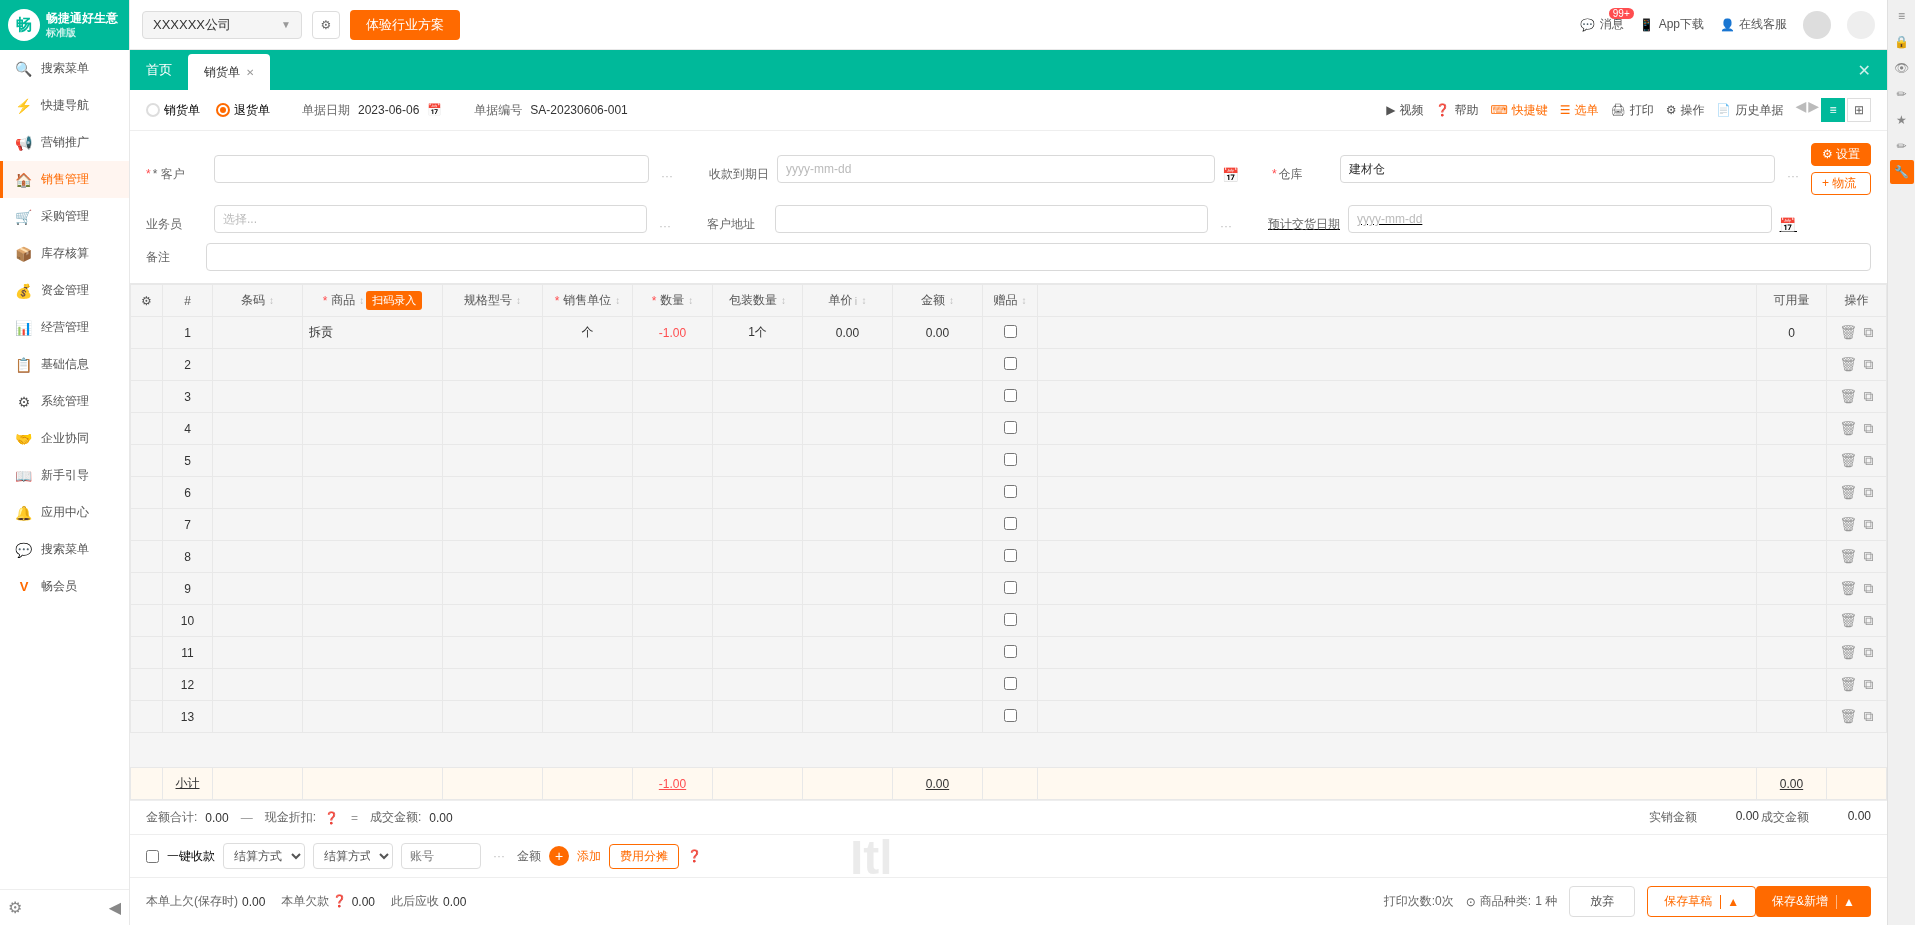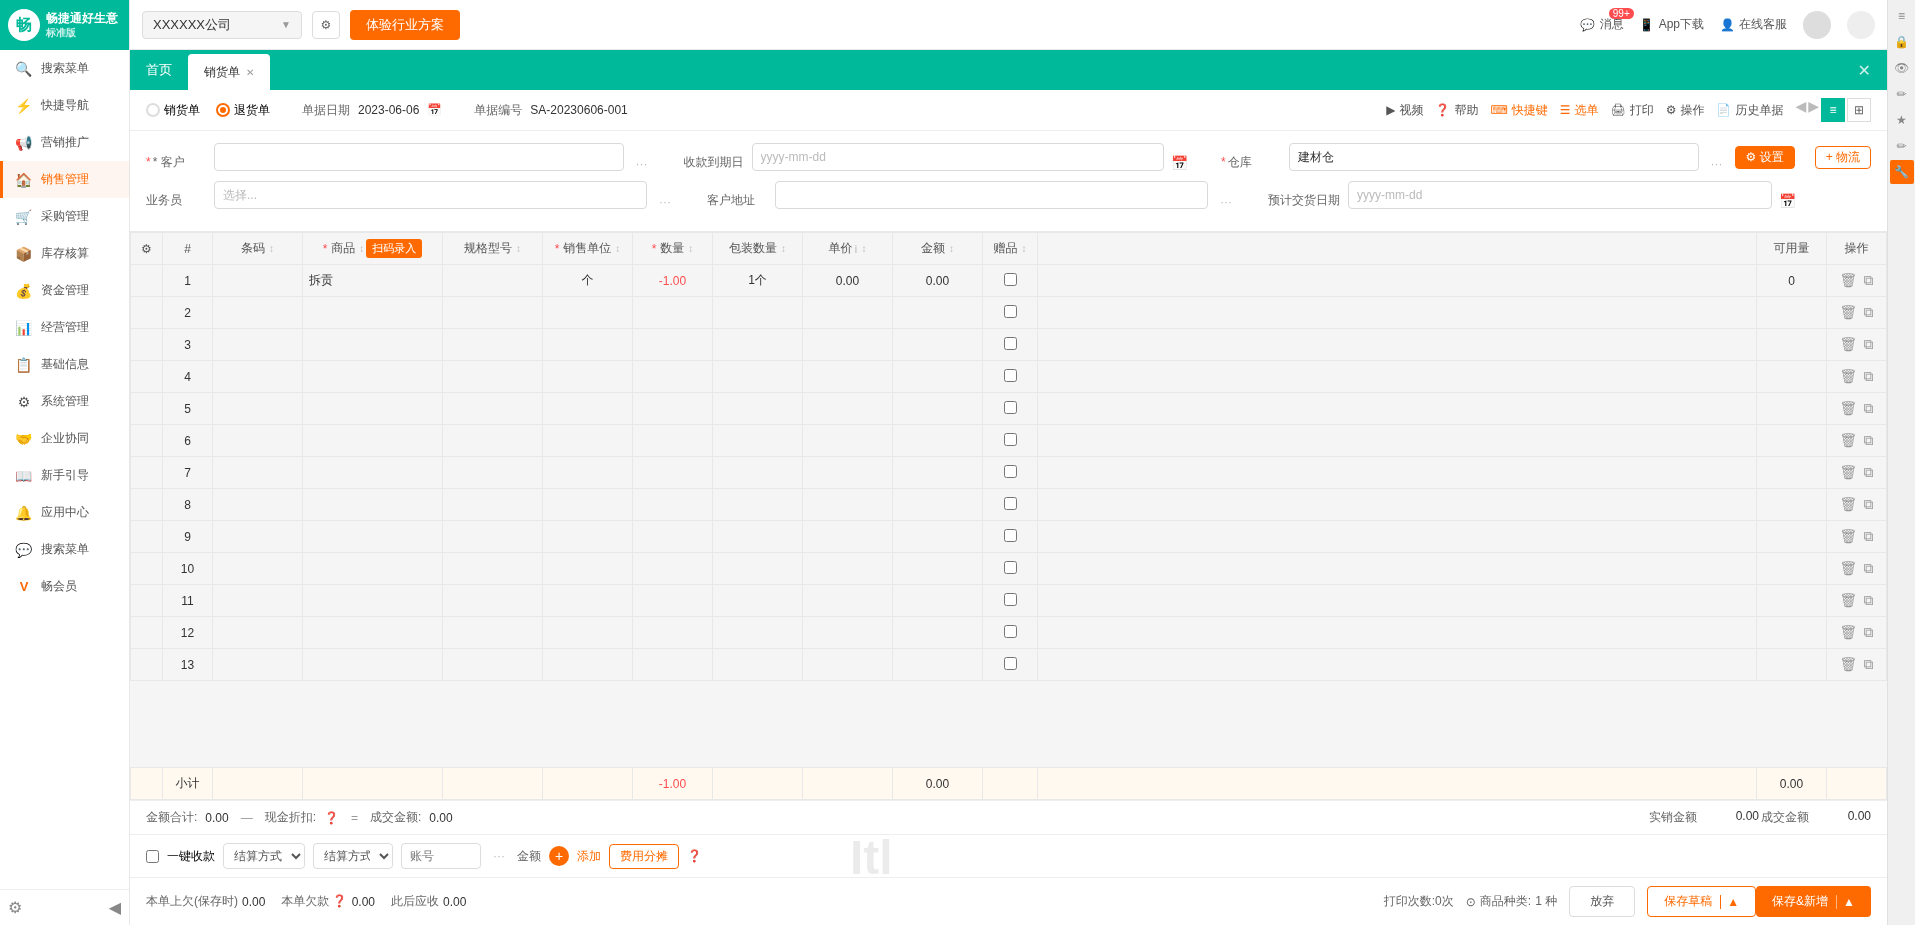--- a/index.html
+++ b/index.html
@@ -78,21 +78,21 @@
     .table-wrapper { overflow: auto; flex: 1; }
     table { width: 100%; border-collapse: collapse; table-layout: fixed; }
     table thead th { background: #f5f5f5; border: 1px solid #e8e8e8; padding: 6px 4px; text-align: center; color: #555; font-weight: normal; white-space: nowrap; position: sticky; top: 0; z-index: 10; }
     table thead th .required { color: #ff4d4f; }
     table tbody td { border: 1px solid #e8e8e8; padding: 4px 4px; text-align: center; color: #333; height: 32px; }
     .scan-btn { background: #ff6a00; color: white; border: none; border-radius: 3px; padding: 2px 6px; font-size: 11px; cursor: pointer; }
     .text-red { color: #ff4d4f; }
     .checkbox-cell input[type="checkbox"] { cursor: pointer; }
     .action-btns { display: flex; justify-content: center; gap: 6px; }
     .action-icon { color: #999; cursor: pointer; font-size: 14px; }
-    .subtotal-row td { background: #fff9f0; font-weight: 500; }
+    .subtotal-row td { background: #fff9f0; font-weight: 500; text-decoration: underline; }
     .sort-icon { color: #bbb; font-size: 10px; margin-left: 2px; cursor: pointer; }
     .th-content { display: flex; align-items: center; justify-content: center; gap: 2px; }
 
     
     .bottom-calc { background: #fff; padding: 8px 16px; border-top: 1px solid #eee; display: flex; align-items: center; gap: 8px; flex-shrink: 0; }
     .calc-label { color: #666; }
     .calc-value { color: #333; font-weight: 500; }
     .calc-dash { color: #999; margin: 0 4px; }
     .calc-eq { color: #999; margin: 0 4px; }
     .summary-row { display: flex; gap: 12px; justify-content: flex-end; }
@@ -330,45 +330,49 @@
         <div class="form-group" style="flex:2;margin-left:32px;">
           <span class="form-label">收款到期日</span>
           <input class="form-input" type="text" style="flex: 1 1 0%;" placeholder="yyyy-mm-dd">
           <span class="calendar-btn">📅</span>
         </div>
         <div class="form-group" style="flex:2;margin-left:32px;">
           <span class="form-label"><span class="required">*</span><span style="color:#666;">仓库</span></span>
           <input class="form-input" type="text" value="建材仓" style="flex: 1 1 0%;">
           <span class="ellipsis-btn">···</span>
         </div>
-        <div style="display:flex;flex-direction:row;gap:20px;margin-left:8px;">
+        <div style="display:flex;flex-direction:column;gap:6px;margin-left:8px;">
           <button class="side-btn filled">⚙ 设置</button>
           <button class="side-btn">+ 物流</button>
         </div>
       </div>
 
       <div class="form-row">
         <div class="form-group" style="flex:2;">
           <span class="form-label">业务员</span>
           <input class="form-input" type="text" style="flex: 1 1 0%;" placeholder="选择...">
           <span class="ellipsis-btn">···</span>
         </div>
         <div class="form-group" style="flex:2;margin-left:32px;">
           <span class="form-label">客户地址</span>
           <input class="form-input" type="text" style="flex: 1 1 0%;">
           <span class="ellipsis-btn">···</span>
         </div>
-        <div class="form-group" style="flex:2;margin-left:32px;">
+        <div class="form-group" style="flex:2;margin-left:32px;text-decoration:underline;">
           <span class="form-label">预计交货日期</span>
           <input class="form-input" type="text" style="flex: 1 1 0%;" placeholder="yyyy-mm-dd">
           <span class="calendar-btn">📅</span>
         </div>
         <div style="width:66px;margin-left:8px;"></div>
       </div>
 
+      <div class="form-row" style="margin-bottom:0;">
+        <span class="form-label">备注</span>
+        <input class="form-input" type="text" style="flex: 1 1 0%;">
+      </div>
     </div>
 
     <div class="table-area">
       <div class="table-wrapper">
         <table>
           <thead>
             <tr>
               <th style="width:32px;">⚙</th>
               <th style="width:50px;">#</th>
               <th style="width:90px;">

